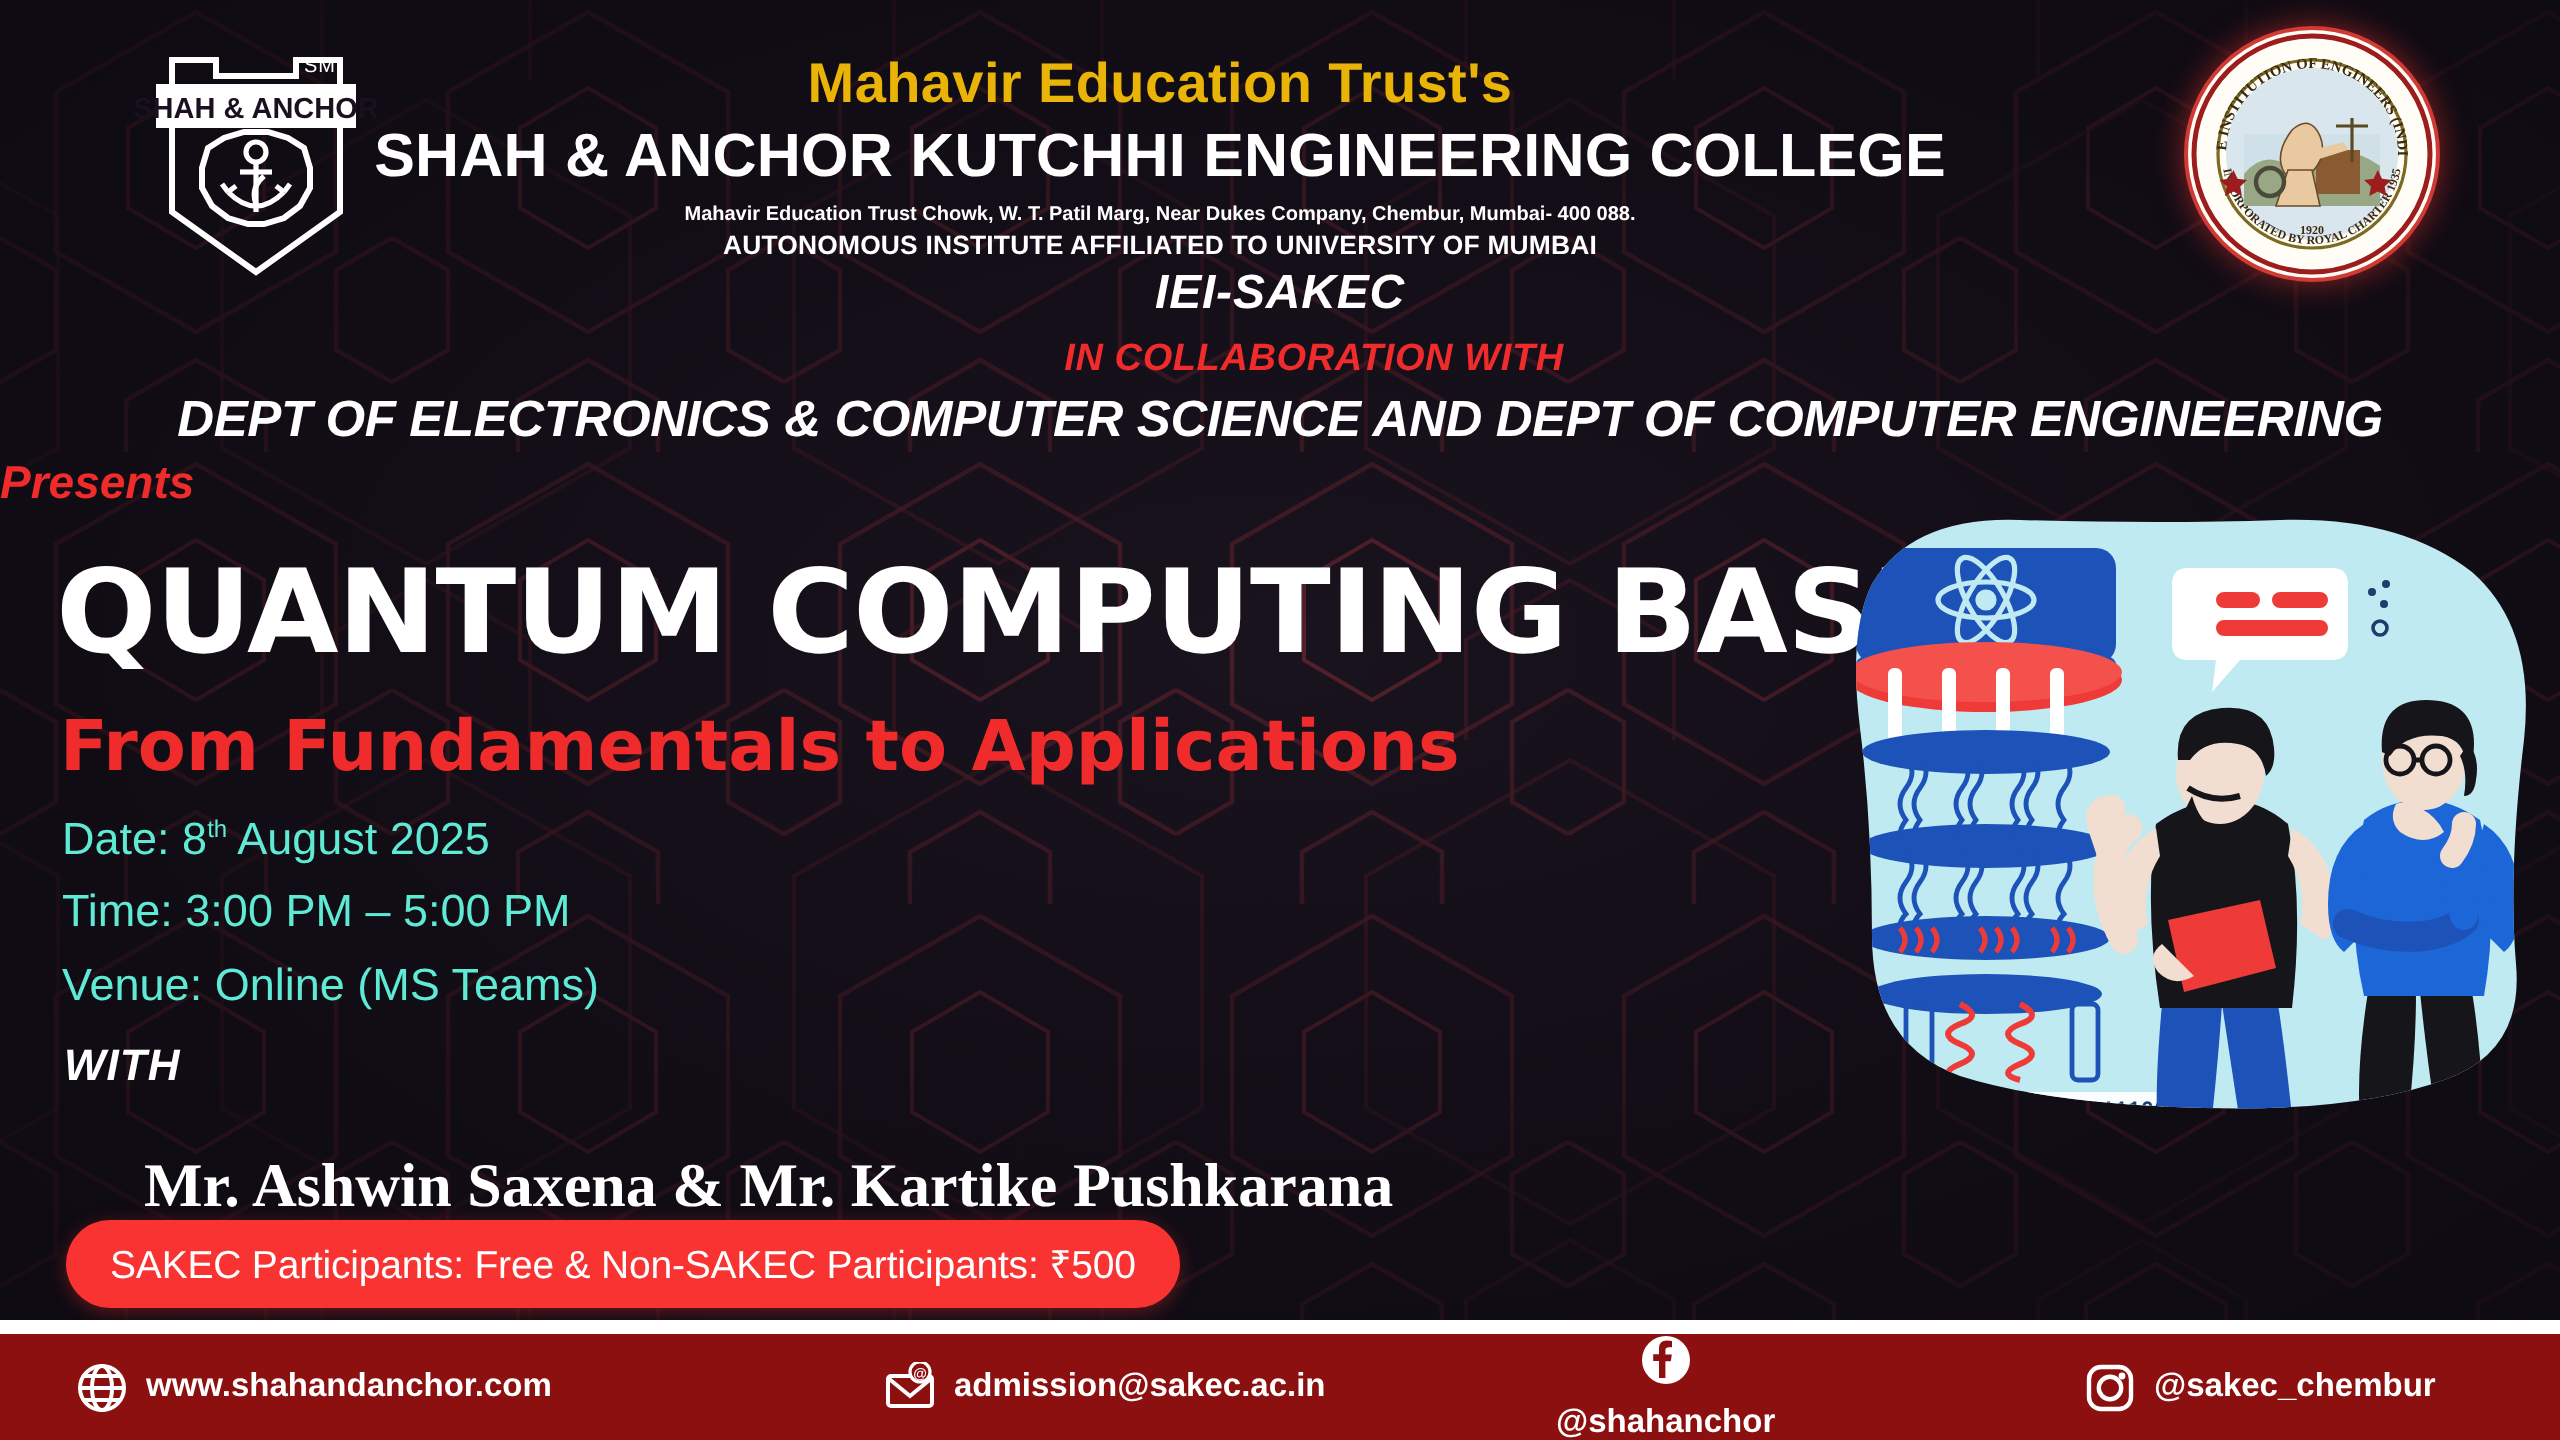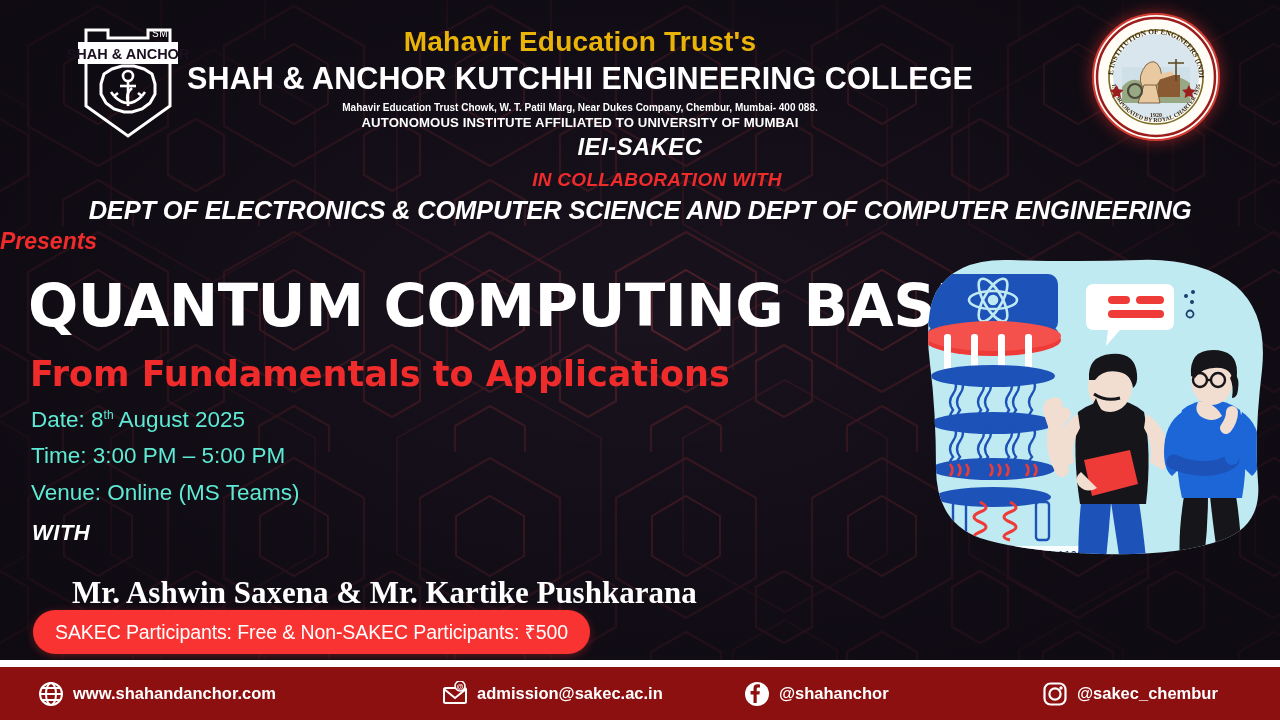--- a/index.html
+++ b/index.html
@@ -69,21 +69,21 @@
 
   
   .divider{position:absolute;left:0;right:0;bottom:53px;height:7px;background:#ffffff;z-index:4;}
   .footer{position:absolute;left:0;right:0;bottom:0;height:53px;background:#8d1010;z-index:4;
     display:flex;align-items:center;}
   .fitem{display:flex;align-items:center;gap:9px;color:#fff;font-size:16.5px;font-weight:700;
     white-space:nowrap;}
   .fitem .ico{flex:0 0 auto;display:flex;align-items:center;justify-content:center;}
   .f1{position:absolute;left:38px;}
   .f2{position:absolute;left:442px;}
-  .f3{position:absolute;left:744px;}
+  .f3{position:absolute;left:778px;flex-direction:column;}
   .f4{position:absolute;left:1042px;}
 </style>
 </head>
 <body>
 
 <div class="poster">
 
   <svg class="hexbg" viewBox="0 0 1280 720" preserveAspectRatio="none">
     <defs>
       <pattern id="hexpat" width="196" height="226" patternUnits="userSpaceOnUse">

